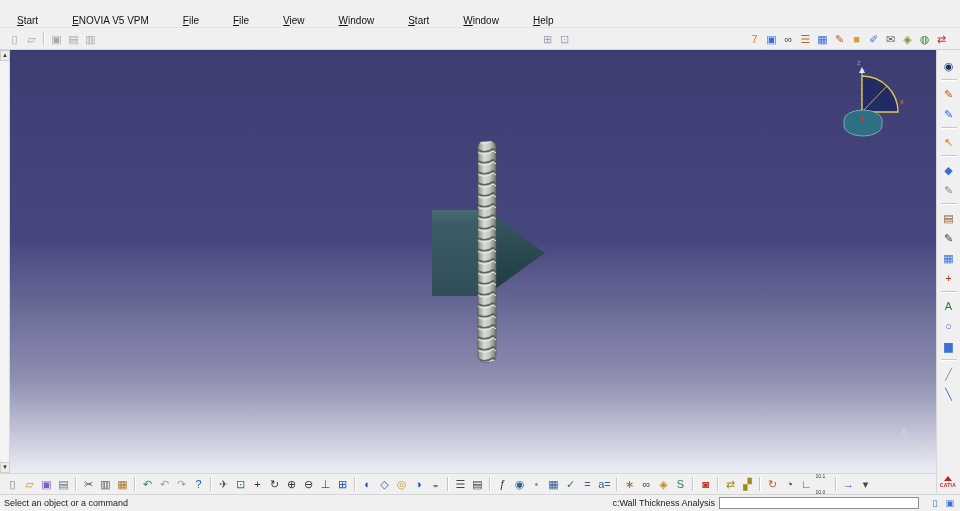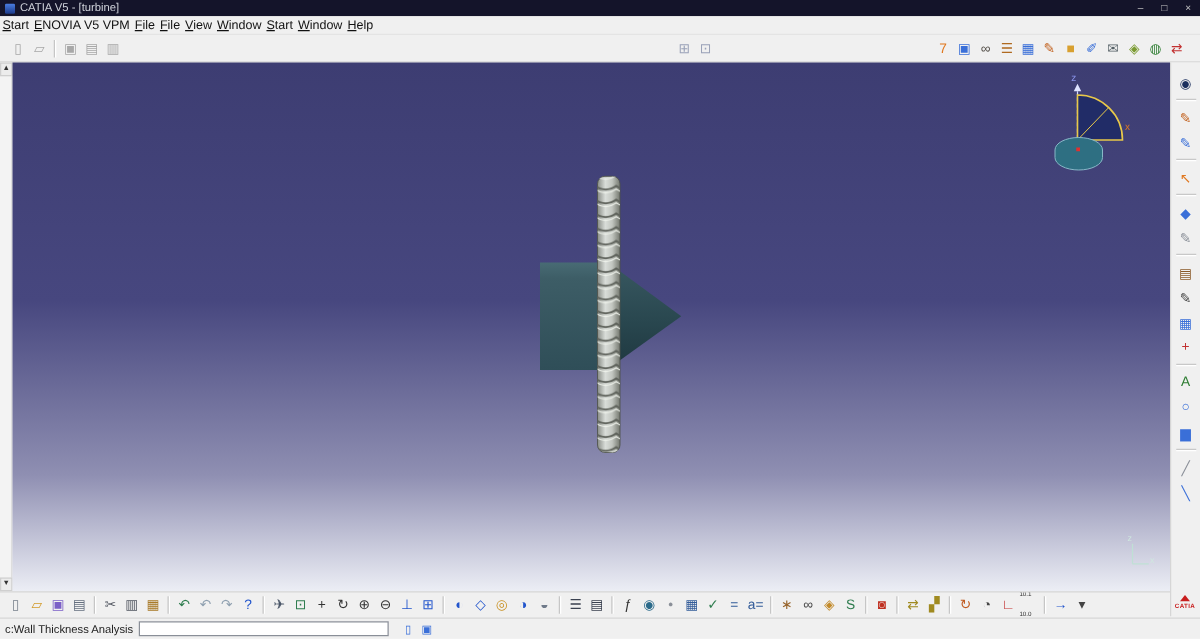--- a/index.html
+++ b/index.html
@@ -11,21 +11,21 @@
   .titlebar{position:absolute;left:0;top:0;width:100%;height:13px;background:var(--titlebar-bg,#14142a);
     color:#cfd2da;display:flex;align-items:center;font-size:9px;line-height:13px}
   .app-icon{width:8px;height:8px;margin:0 4px 0 4px;background:linear-gradient(#4a7de0,#1b3a8a);border-radius:1px;flex:0 0 auto}
   .title-text{flex:1;white-space:nowrap;overflow:hidden}
   .win-controls{display:flex;height:100%}
   .win-btn{width:19px;text-align:center;font-size:8px;color:#c8c8c8;cursor:default}
 
   
   .menubar{position:absolute;top:13px;left:0;width:100%;height:15px;background:var(--chrome-bg,#f0f0f0);
     display:flex;align-items:center;border-bottom:1px solid #e4e4e4}
-  .menu-item{display:inline-block;padding:0 2px;font-size:10px;color:#111}
+  .menu-item{display:inline-block;padding:0 17px;font-size:10px;color:#111}
   .menu-item::first-letter{text-decoration:underline}
 
   
   .toolbar-top{position:absolute;top:28px;left:0;width:100%;height:22px;background:var(--chrome-bg,#f0f0f0);
     border-bottom:1px solid #d6d6d6;display:flex;align-items:center;padding:0 6px}
   .icon-row{display:flex;align-items:center;height:100%}
   .mid-gap{margin-left:440px}
   .right-push{margin-left:auto;margin-right:4px}
   .tb-icon{width:16px;height:16px;margin:0 0.5px;display:flex;align-items:center;justify-content:center;
     font-size:11px;line-height:16px;cursor:default}
@@ -68,29 +68,20 @@
   .status-input{width:200px;height:12px;border:1px solid #8a8f98;background:#fff;font-size:9px;
     font-family:"Liberation Sans",sans-serif;margin-right:10px}
   .status-icons{display:flex;gap:3px}
   .st-icon{width:12px;height:12px;display:flex;align-items:center;justify-content:center;font-size:9px}
 </style>
 </head>
 <body>
 
 <div class="app">
 
-  <div class="titlebar">
-    <div class="app-icon"></div>
-    <div class="title-text">CATIA V5 - [turbine]</div>
-    <div class="win-controls">
-      <div class="win-btn">–</div>
-      <div class="win-btn">□</div>
-      <div class="win-btn">×</div>
-    </div>
-  </div>
 
   <div class="menubar">
 
       <span class="menu-item"><span class="glyph">Start</span></span>
 
       <span class="menu-item"><span class="glyph">ENOVIA V5 VPM</span></span>
 
       <span class="menu-item"><span class="glyph">File</span></span>
 
       <span class="menu-item"><span class="glyph">File</span></span>
@@ -499,20 +490,21 @@
       <div class="tb-icon">
         <span class="glyph" style="color: rgb(34, 85, 204);">→</span>
       </div>
 
       <div class="tb-icon">
         <span class="glyph" style="color: rgb(68, 68, 68);">▾</span>
       </div>
     </div>
 
   <div class="statusbar">
+    <div class="status-msg">Select an object or a command</div>
     <div class="status-field-label">c:Wall Thickness Analysis</div>
     <input class="status-input" type="text" value="" style="">
     <div class="status-icons">
 
         <div class="st-icon">
           <span class="glyph" style="color: rgb(58, 111, 216);">▯</span>
         </div>
 
         <div class="st-icon">
           <span class="glyph" style="color: rgb(58, 111, 216);">▣</span>

